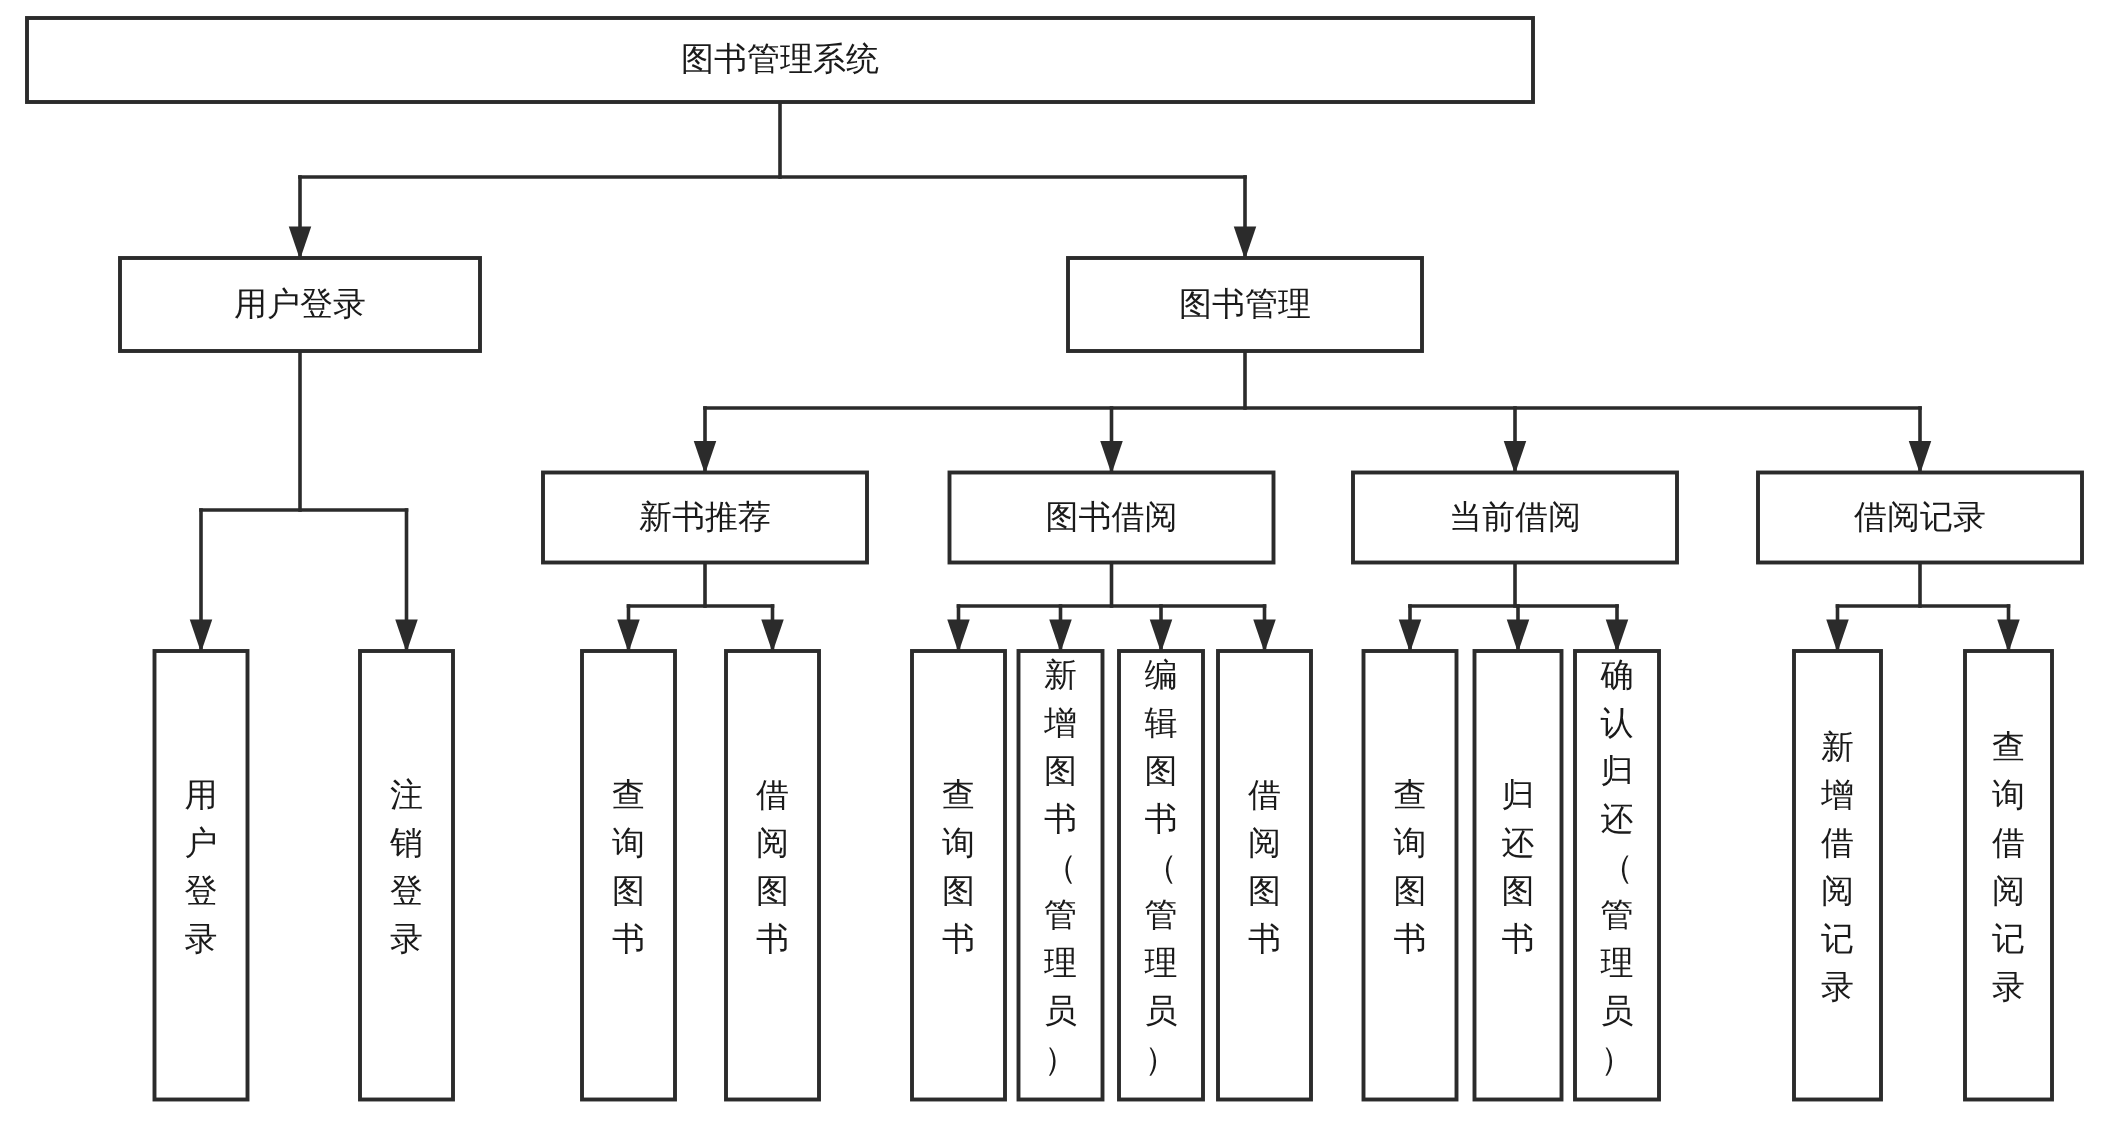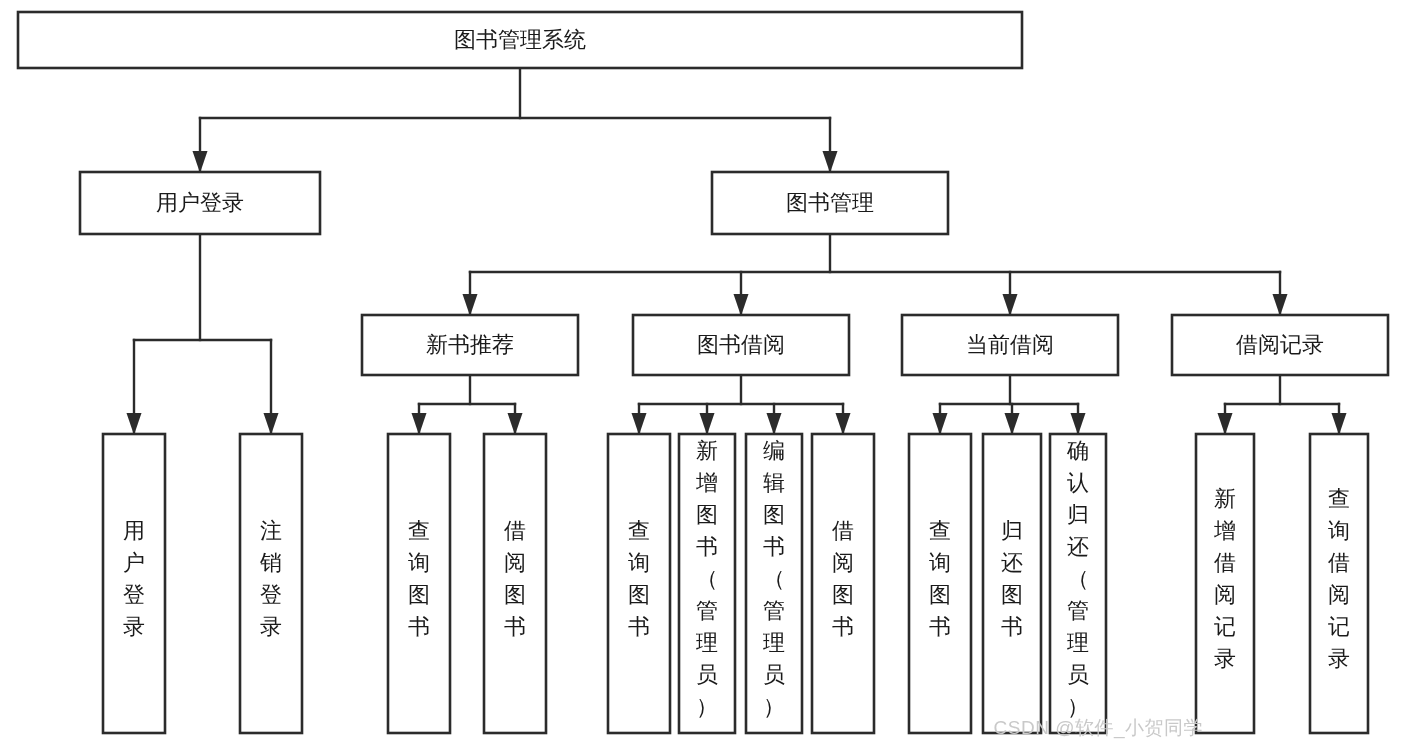--- a/index.html
+++ b/index.html
@@ -215,14 +215,13 @@
         <g>
           <rect x="1196" y="434" width="58" height="299" class="node-rect"></rect>
           <text x="1225" class="node-label-vertical"><tspan x="1225" y="505.5">新</tspan><tspan x="1225" y="537.5">增</tspan><tspan x="1225" y="569.5">借</tspan><tspan x="1225" y="601.5">阅</tspan><tspan x="1225" y="633.5">记</tspan><tspan x="1225" y="665.5">录</tspan></text>
         </g>
         <g>
           <rect x="1310" y="434" width="58" height="299" class="node-rect"></rect>
           <text x="1339" class="node-label-vertical"><tspan x="1339" y="505.5">查</tspan><tspan x="1339" y="537.5">询</tspan><tspan x="1339" y="569.5">借</tspan><tspan x="1339" y="601.5">阅</tspan><tspan x="1339" y="633.5">记</tspan><tspan x="1339" y="665.5">录</tspan></text>
         </g>
       </g>
   </svg>
-  <div class="watermark">CSDN @软件_小贺同学</div>
 </div>
 
 </body></html>

